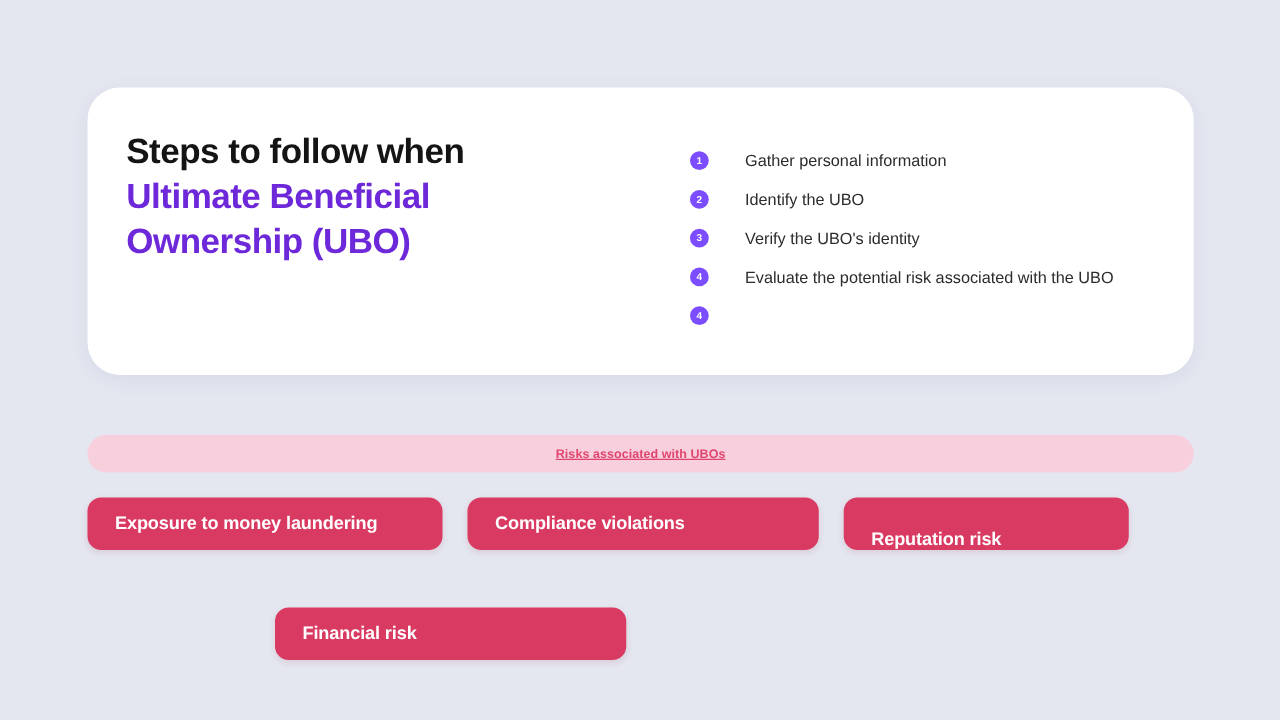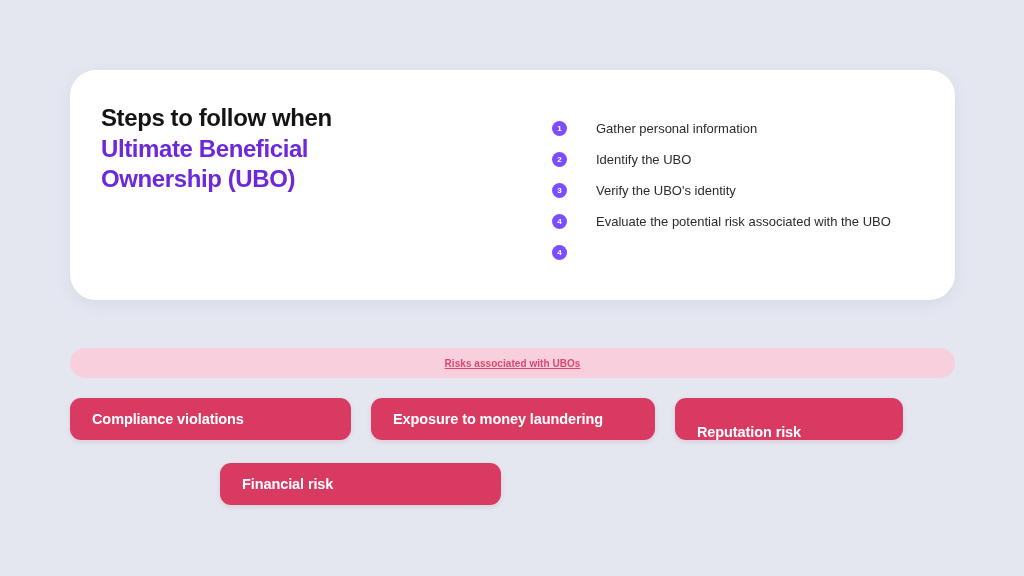--- a/index.html
+++ b/index.html
@@ -38,21 +38,21 @@
     position: absolute;
     inset: 0;
   }
 
   
   .heading {
     position: absolute;
     left: 31px;
     top: 33px;
     width: 420px;
-    font-size: 24px;
+    font-size: 28px;
     font-weight: 700;
     line-height: 1.28;
     letter-spacing: -0.4px;
   }
 
   .heading-dark {
     color: #141414;
     display: block;
   }
 
@@ -150,21 +150,21 @@
     font-size: 14.5px;
     font-weight: 700;
     color: #ffffff;
     white-space: nowrap;
     letter-spacing: -0.1px;
   }
 
   .w-compliance   { width: 281px; }
   .w-exposure     { width: 284px; }
   .w-reputation   { width: 228px; align-items: flex-end; }
-  .w-financial    { width: 281px; }
+  .w-financial    { width: 281px; margin-top: 23px; }
   .w-operational  { width: 284px; }
 </style>
 </head>
 <body>
 
 <div class="canvas">
 
   <div class="card">
     <div class="card-inner">
 
@@ -197,25 +197,25 @@
       </ul>
 
     </div>
   </div>
 
   <div class="banner">
     <span class="banner-label">Risks associated with UBOs</span>
   </div>
 
   <div class="risk-row risk-row-1">
+    <div class="risk-pill w-exposure">
+      <span class="risk-pill-label">Exposure to money laundering</span>
+    </div>
     <div class="risk-pill w-compliance">
       <span class="risk-pill-label">Compliance violations</span>
-    </div>
-    <div class="risk-pill w-exposure">
-      <span class="risk-pill-label">Exposure to money laundering</span>
     </div>
     <div class="risk-pill w-reputation">
       <span class="risk-pill-label">Reputation risk</span>
     </div>
   </div>
 
   <div class="risk-row risk-row-2">
     <div class="risk-pill w-financial">
       <span class="risk-pill-label">Financial risk</span>
     </div>

